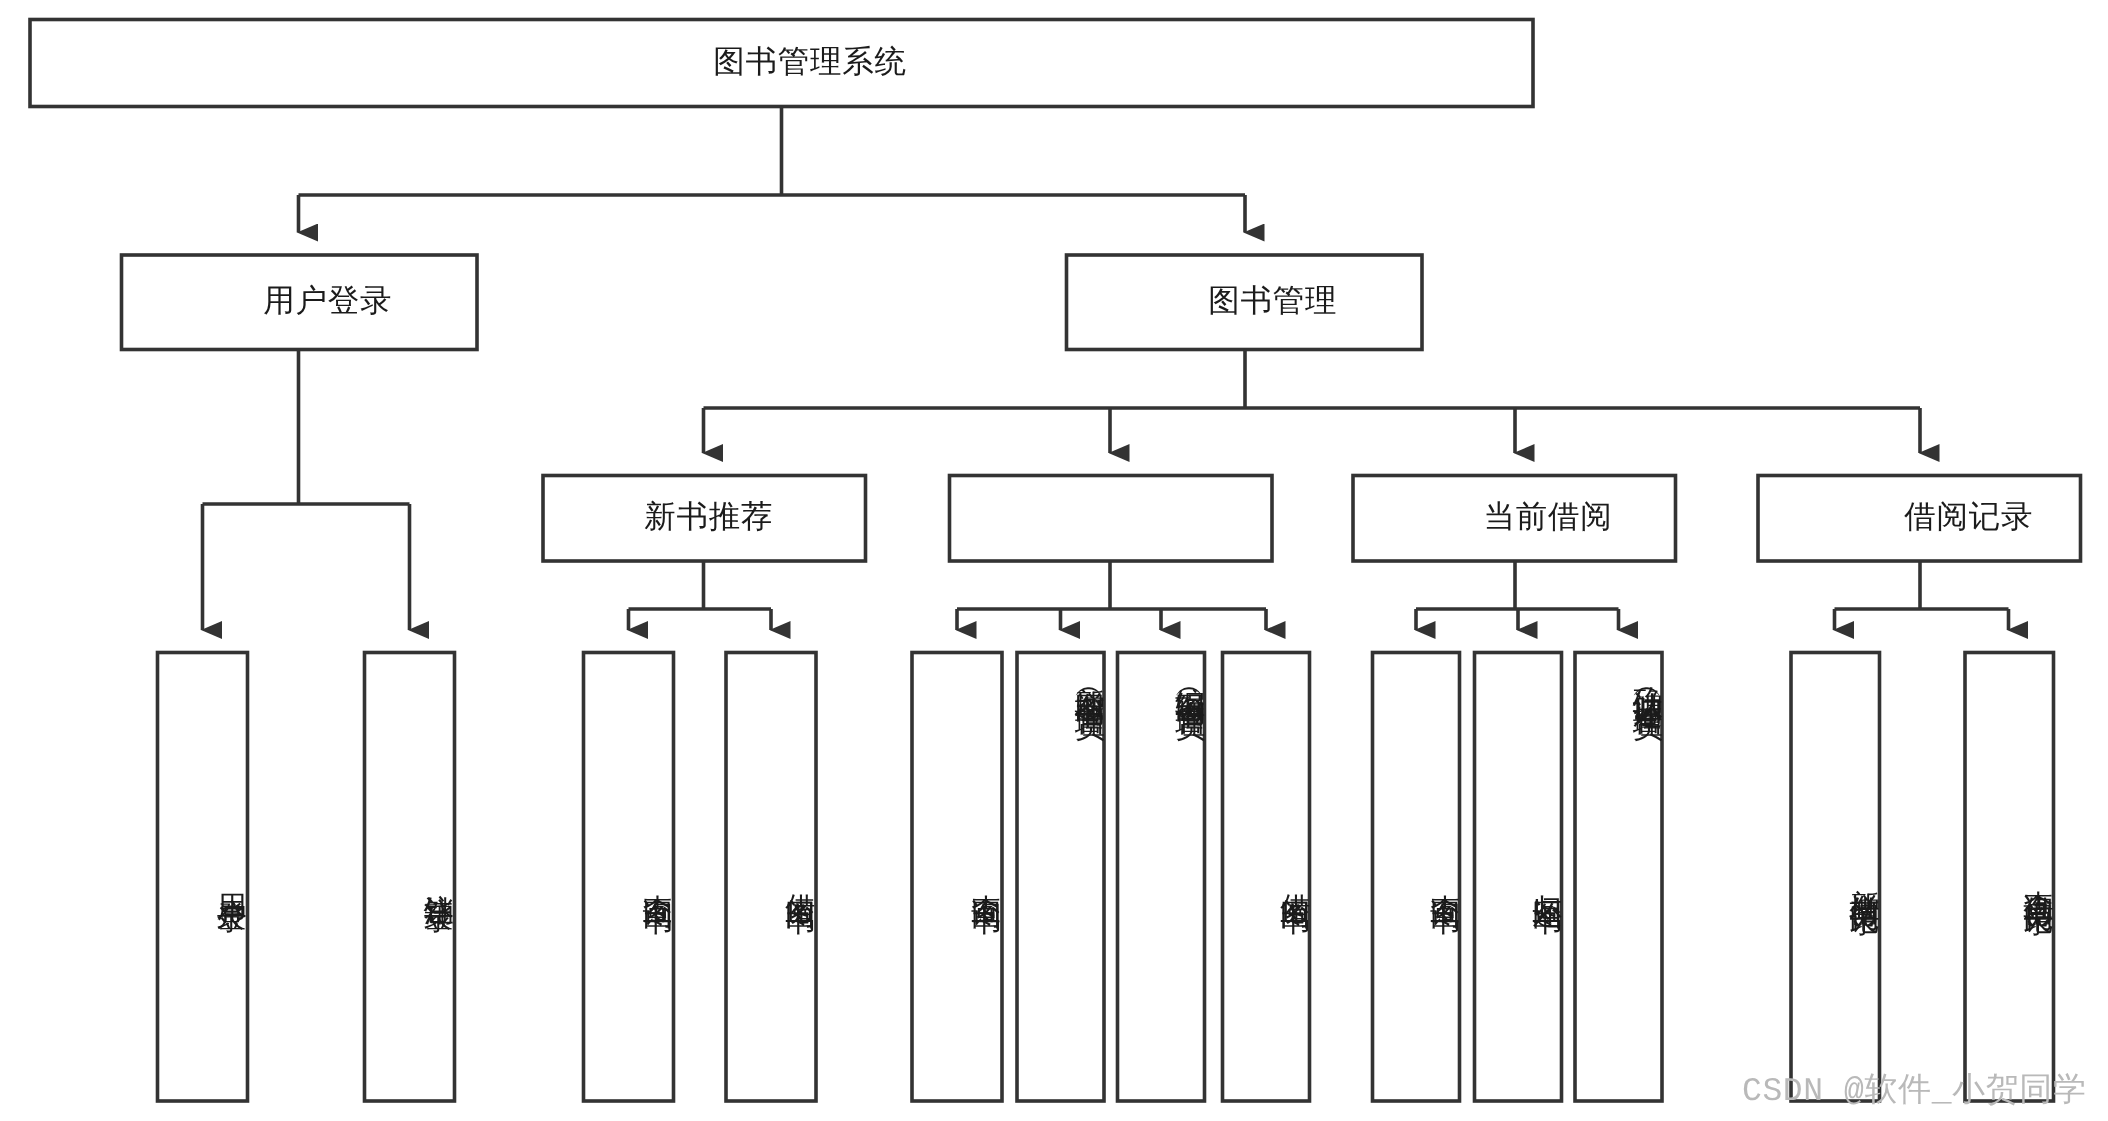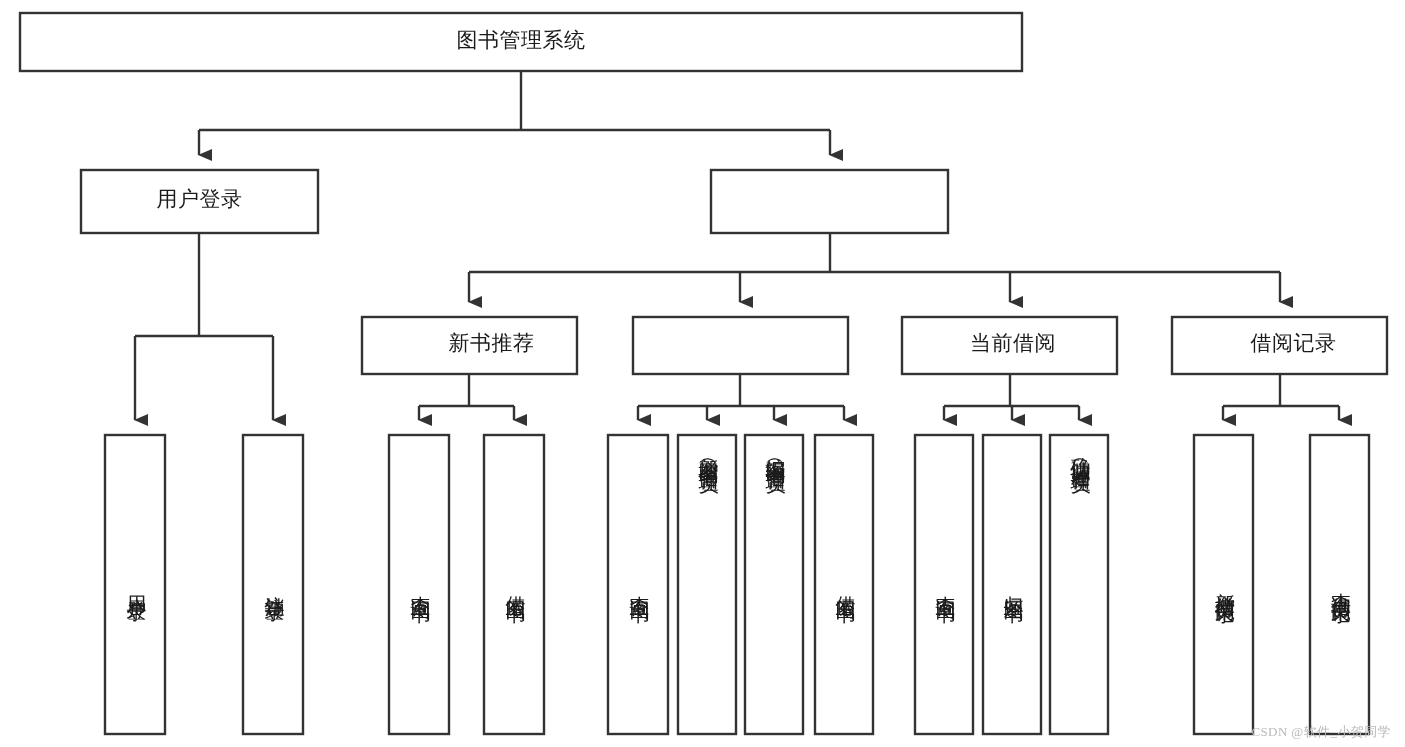--- a/index.html
+++ b/index.html
@@ -39,42 +39,43 @@
   .arrow-head {
     fill: #333333;
     stroke: none;
   }
   .node-label {
     position: absolute;
     display: flex;
     align-items: center;
     justify-content: center;
     color: #1b1b1b;
-    font-family: Liberation Mono, monospace;
+    font-family: Liberation Sans, sans-serif;
     font-size: 21px;
     line-height: 1.08;
     letter-spacing: 0.5px;
     pointer-events: none;
     white-space: nowrap;
+    padding-left: 19px;
   }
   .node-label.vertical {
     writing-mode: vertical-rl;
     text-orientation: upright;
     font-size: 20px;
     letter-spacing: 2.5px;
     line-height: 1;
     white-space: pre;
   }
   .watermark {
     position: absolute;
     right: 14px;
     bottom: 6px;
     color: #b9b9b9;
-    font-size: 13px;
-    font-family: Liberation Serif, serif;
+    font-size: 22px;
+    font-family: Liberation Mono, monospace;
     letter-spacing: 0.4px;
     user-select: none;
   }
 </style>
 </head>
 <body>
 
 <div id="diagram-root">
 
   <svg class="flow-canvas" viewBox="0 0 1405 747">
@@ -149,22 +150,23 @@
 
     <path class="connector" d="M 1280 374 L 1280 406"></path>
     <path class="connector" d="M 1223 406 L 1339 406"></path>
     <path class="connector" marker-end="url(#arrow)" d="M 1223 406 L 1223 420"></path>
     <path class="connector" marker-end="url(#arrow)" d="M 1339 406 L 1339 420"></path>
   </svg>
 
   <div class="node-label" style="left:20px; top:13px; width:1002px; height:58px;">图书管理系统</div>
 
   <div class="node-label" style="left:81px; top:170px; width:237px; height:63px;">用户登录</div>
+  <div class="node-label" style="left:711px; top:170px; width:237px; height:63px;">图书管理</div>
 
-  <div class="node-label" style="left:384px; top:317px; width:215px; height:57px;">新书推荐</div>
+  <div class="node-label" style="left:346px; top:317px; width:215px; height:57px;">新书推荐</div>
   <div class="node-label" style="left:902px; top:317px; width:222px; height:57px;">当前借阅</div>
   <div class="node-label" style="left:1172px; top:317px; width:243px; height:57px;">借阅记录</div>
 
   <div class="node-label vertical" style="left:105px; top:435px; width:60px; height:299px;">用户登录</div>
   <div class="node-label vertical" style="left:243px; top:435px; width:60px; height:299px;">注销登录</div>
 
   <div class="node-label vertical" style="left:389px; top:435px; width:60px; height:299px;">查询图书</div>
   <div class="node-label vertical" style="left:484px; top:435px; width:60px; height:299px;">借阅图书</div>
 
   <div class="node-label vertical" style="left:608px; top:435px; width:60px; height:299px;">查询图书</div>

